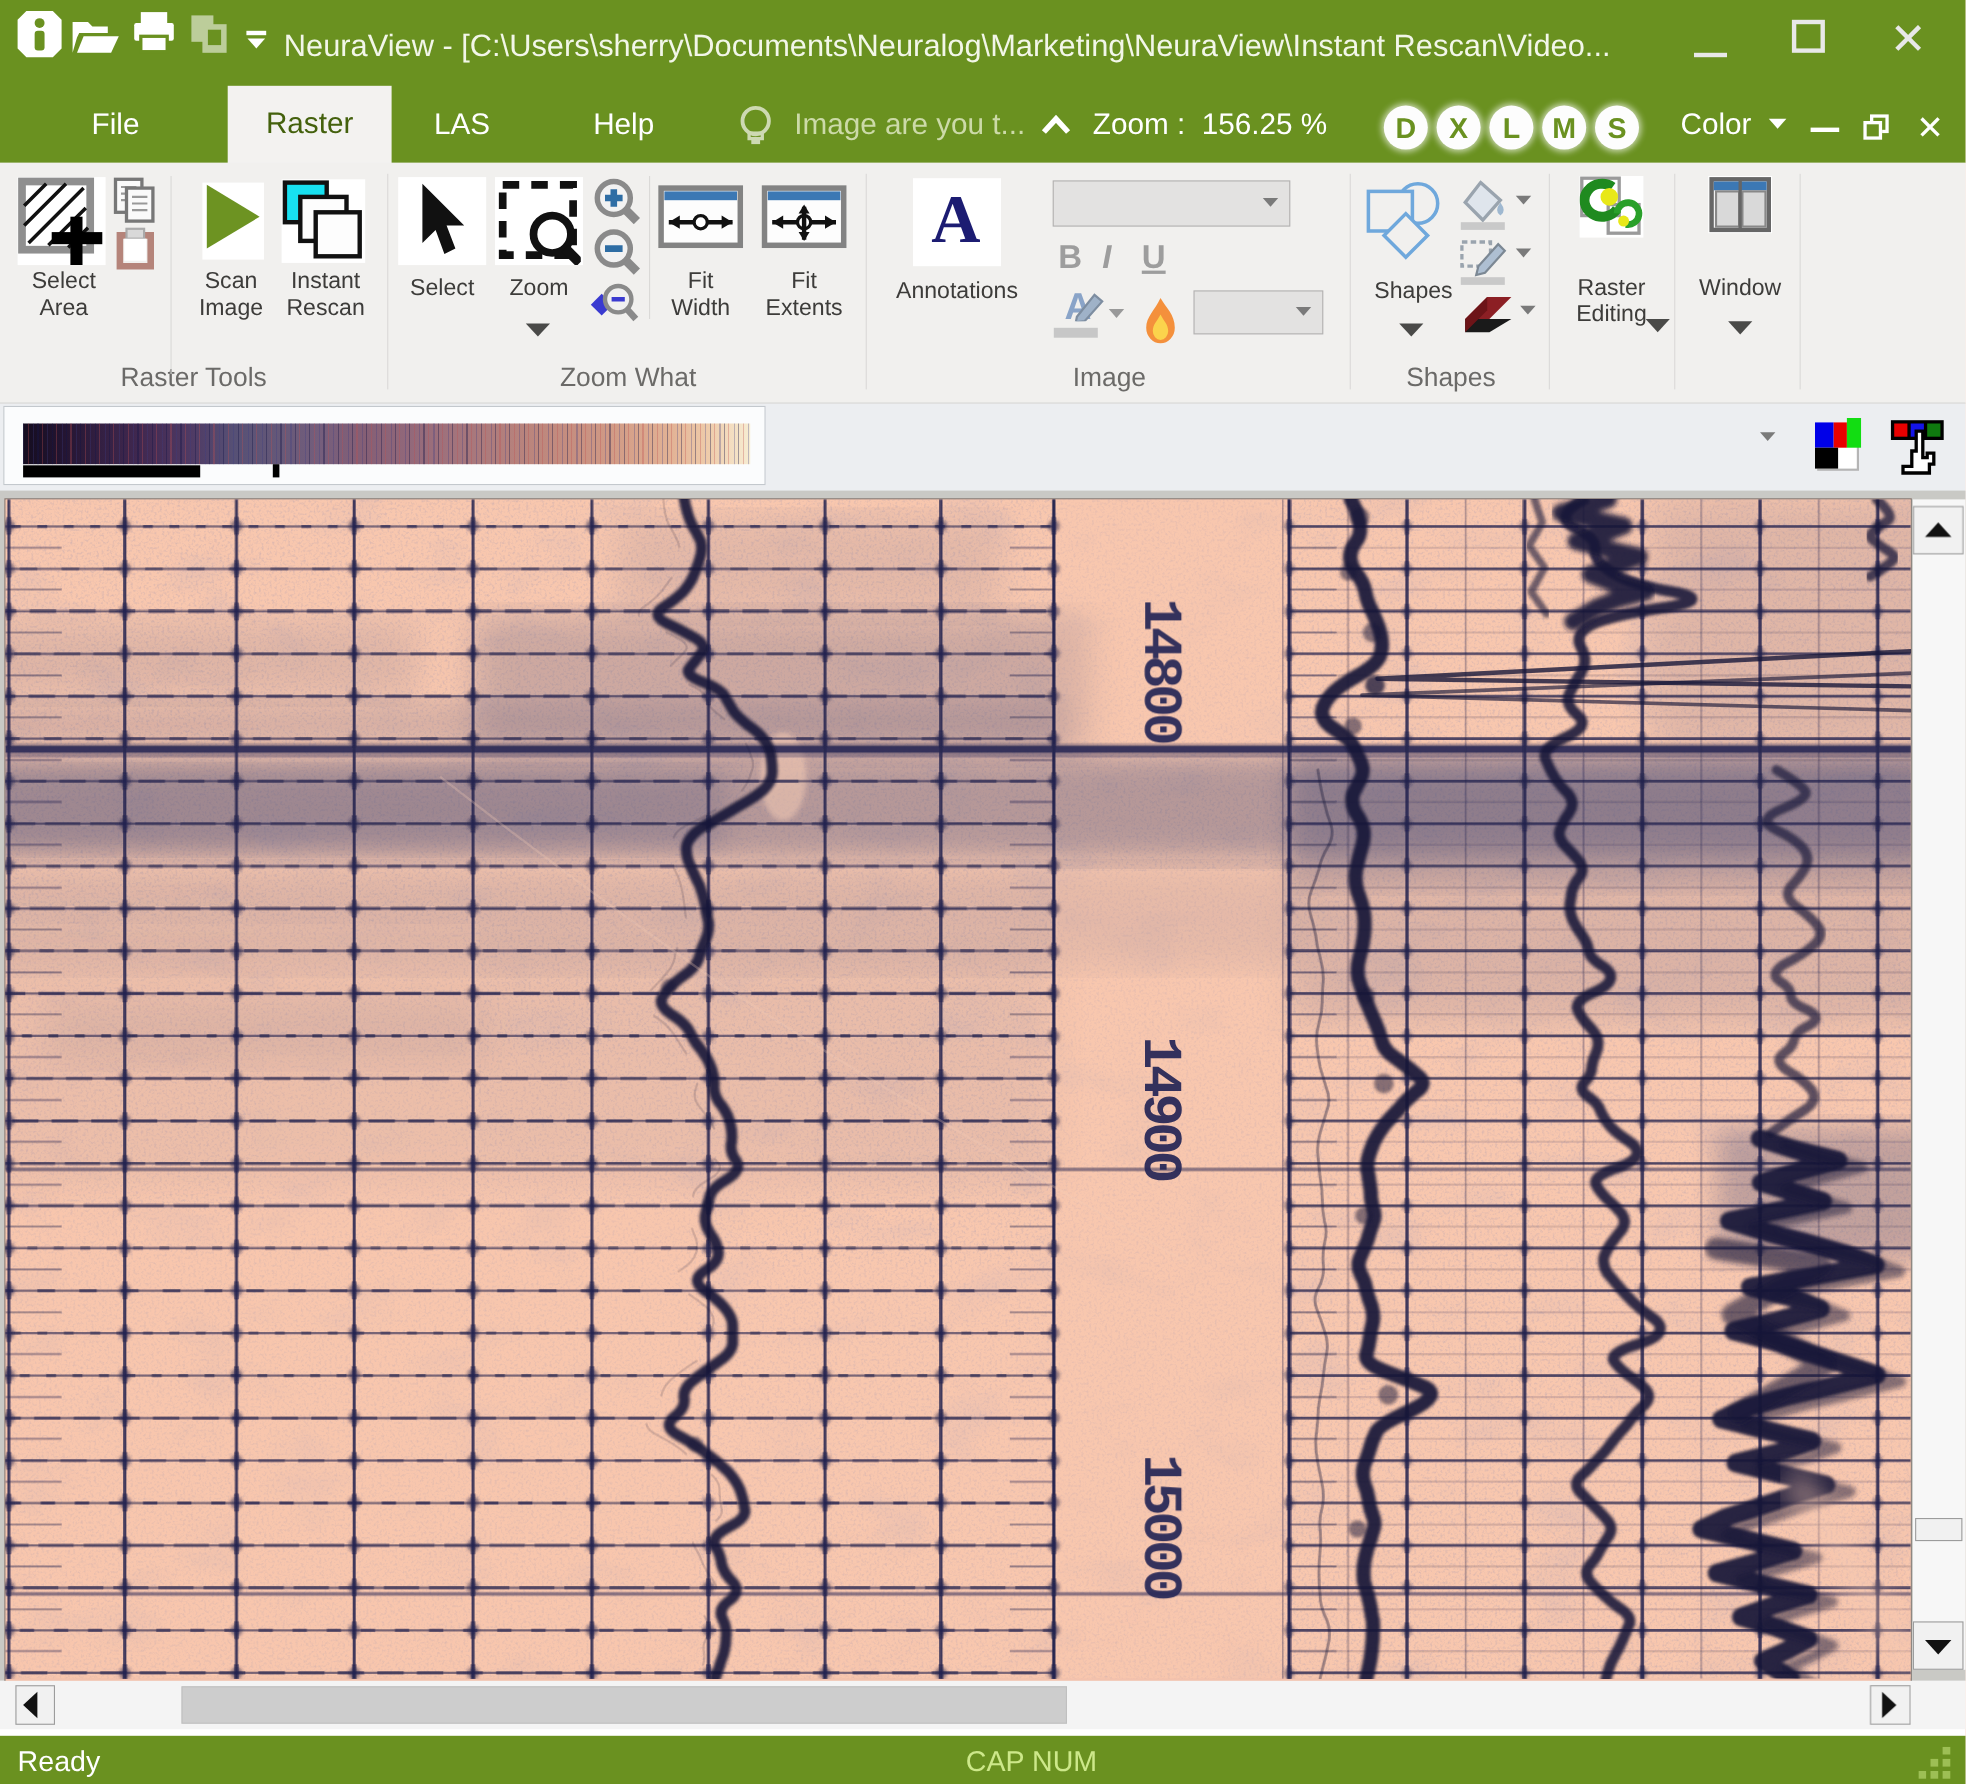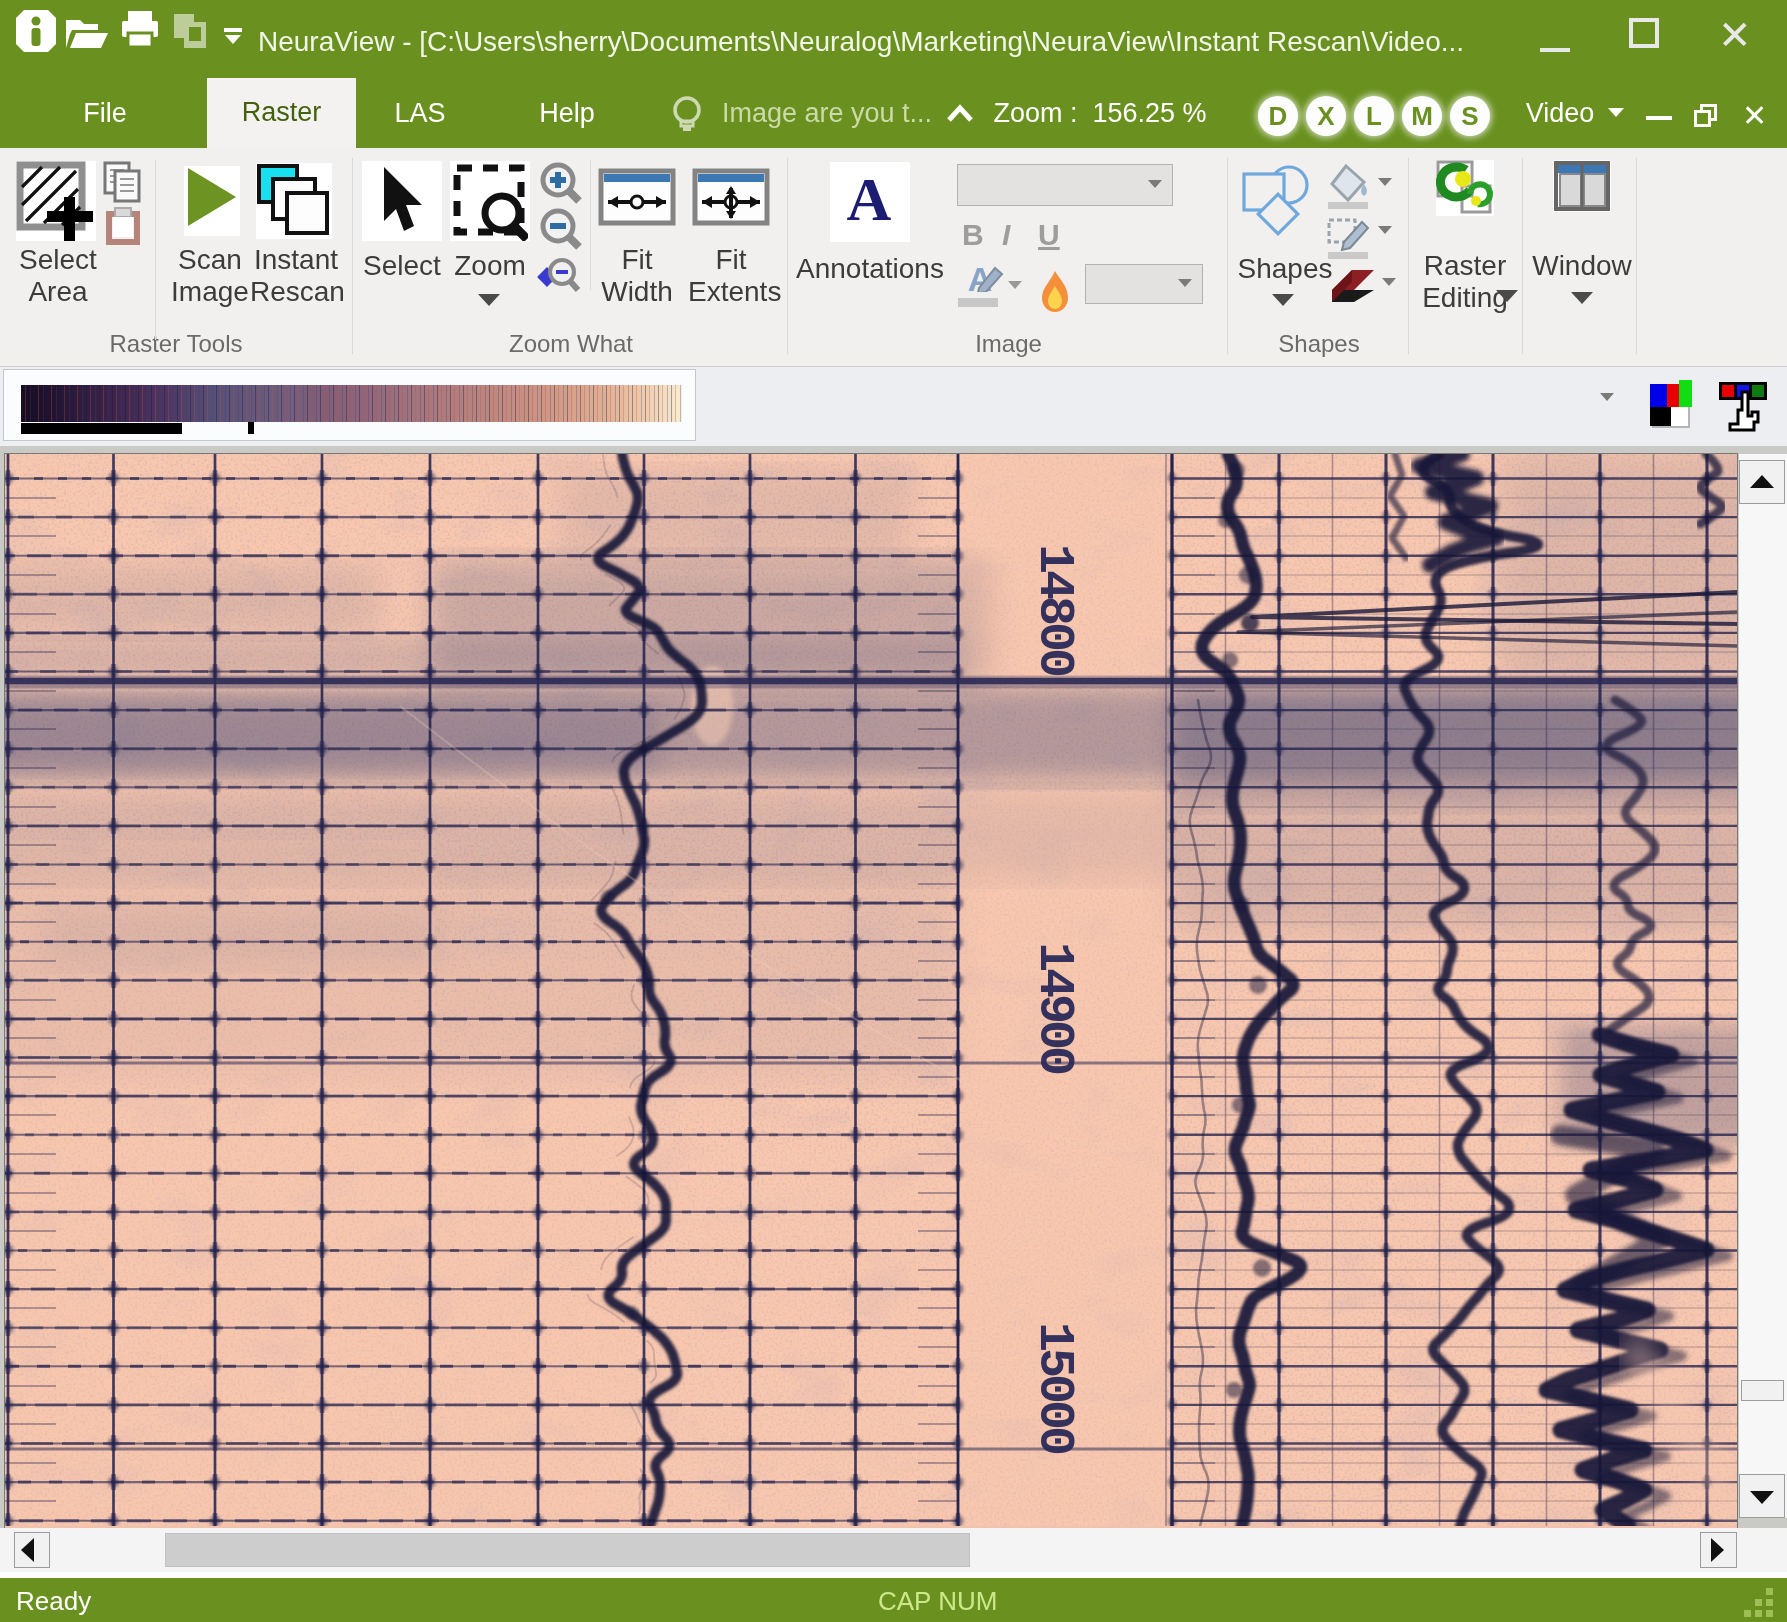--- a/index.html
+++ b/index.html
@@ -5,21 +5,21 @@
 body { font-family:"Liberation Sans", sans-serif; position:relative; background:#fff; }
 .abs { position:absolute; }
 #titlebar { left:0; top:0; width:1787px; height:148px; background:#6a9120; }
 .ttxt { position:absolute; left:258px; top:26px; font-size:28px; color:#f2f6e8; white-space:nowrap; }
 .wbtn { position:absolute; color:#fff; }
 .tab { position:absolute; top:78px; height:70px; line-height:70px; color:#fff; font-size:27px; text-align:center; }
 #rastertab { position:absolute; left:207px; top:78px; width:149px; height:74px; background:#f3f2f0; color:#44610d; font-size:27px; text-align:center; line-height:68px; }
 #ribbon { left:0; top:148px; width:1787px; height:219px; background:#f1f0ee; border-bottom:1px solid #d0cfcd; }
 .gsep { position:absolute; top:10px; width:1px; height:196px; background:#dad9d7; }
 .glabel { position:absolute; top:182px; font-size:24px; color:#6b6a68; width:100%; text-align:center; white-space:nowrap; }
-.blabel { position:absolute; font-size:28px; color:#3d3c3a; text-align:center; white-space:nowrap; }
+.blabel { position:absolute; font-size:21px; color:#3d3c3a; text-align:center; white-space:nowrap; }
 .darr { width:0; height:0; border-left:11px solid transparent; border-right:11px solid transparent; border-top:12px solid #4a4a48; position:absolute; }
 #toolrow { left:0; top:367px; width:1787px; height:86px; background:#eceef1; }
 #gradpanel { position:absolute; left:3px; top:2px; width:693px; height:72px; background:#fbfcfd; border:1px solid #c3c8cd; }
 #grad { position:absolute; left:17px; top:15px; width:661px; height:37px;
  background:linear-gradient(90deg,#150d20 0%,#221430 5%,#342043 11%,#432a52 17%,#4f3a64 23%,#565075 29%,#655878 35%,#755e7c 41%,#855f75 47%,#92687a 53%,#a1737c 59%,#b07d7c 65%,#bd877d 71%,#c99181 77%,#d5a089 83%,#e2b295 89%,#eecaa9 94%,#f7ecd2 100%); }
 #gstripes { position:absolute; left:17px; top:15px; width:661px; height:37px;
  background:repeating-linear-gradient(90deg, rgba(20,20,70,.38) 0 1px, transparent 1px 4px, rgba(190,80,80,.33) 4px 5px, transparent 5px 9px, rgba(60,60,130,.3) 9px 10px, transparent 10px 13px); }
 #combo { position:absolute; left:697px; top:3px; width:940px; height:56px; background:#fff; border:1px solid #a9a9a9; font-size:29px; color:#3a3a3a; line-height:54px; padding-left:14px; }
 #canvwrap { left:0; top:446px; width:1787px; height:1082px; background:#c9c9c5; }
 #canvas { position:absolute; left:4px; top:7px; border:1px solid #787876; background:#f2c2ad; }
@@ -77,21 +77,21 @@
 <svg class="abs" style="left:946px;top:104px;" width="28" height="20" viewBox="0 0 28 20">
     <path d="M3,16 L14,4 L25,16" fill="none" stroke="#fff" stroke-width="5"></path>
   </svg>
 <div class="tab" style="left:985px;width:230px;text-align:center;">Zoom :&nbsp; 156.25 %</div>
 <div class="abs" style="left:1258px;top:96px;width:40px;height:40px;border-radius:50%;background:#fdfdfd;box-shadow:0 0 6px 2px rgba(255,255,255,.65);text-align:center;line-height:40px;font-size:26px;font-weight:bold;color:#6a9120;">D</div>
 <div class="abs" style="left:1306px;top:96px;width:40px;height:40px;border-radius:50%;background:#fdfdfd;box-shadow:0 0 6px 2px rgba(255,255,255,.65);text-align:center;line-height:40px;font-size:26px;font-weight:bold;color:#6a9120;">X</div>
 <div class="abs" style="left:1354px;top:96px;width:40px;height:40px;border-radius:50%;background:#fdfdfd;box-shadow:0 0 6px 2px rgba(255,255,255,.65);text-align:center;line-height:40px;font-size:26px;font-weight:bold;color:#6a9120;">L</div>
 <div class="abs" style="left:1402px;top:96px;width:40px;height:40px;border-radius:50%;background:#fdfdfd;box-shadow:0 0 6px 2px rgba(255,255,255,.65);text-align:center;line-height:40px;font-size:26px;font-weight:bold;color:#6a9120;">M</div>
 <div class="abs" style="left:1450px;top:96px;width:40px;height:40px;border-radius:50%;background:#fdfdfd;box-shadow:0 0 6px 2px rgba(255,255,255,.65);text-align:center;line-height:40px;font-size:26px;font-weight:bold;color:#6a9120;">S</div>
 
-<div class="tab" style="left:1520px;width:80px;">Video</div>
+<div class="tab" style="left:1520px;width:80px;">Color</div>
 <div class="abs" style="left:1608px;top:108px;width:0;height:0;border-left:8px solid transparent;border-right:8px solid transparent;border-top:9px solid #fff;"></div>
 <div class="abs" style="left:1646px;top:116px;width:26px;height:4px;background:#fff;"></div>
 <div class="abs" style="left:1700px;top:104px;width:17px;height:17px;border:3px solid #fff;"></div>
 <div class="abs" style="left:1694px;top:110px;width:17px;height:17px;border:3px solid #fff;background:#6a9120;"></div>
 <div class="wbtn" style="left:1742px;top:98px;font-size:30px;color:#fff;">✕</div>
 
 <div class="abs" id="ribbon"></div>
 <div class="abs" style="left:16px;top:161px;width:80px;height:80px;background:#fff;"><svg width="80" height="80" viewBox="0 0 80 80">
 <rect x="4" y="4" width="62" height="62" fill="#fff" stroke="#8f8f8f" stroke-width="7"></rect>
 <path d="M6,26 L26,6 M6,44 L44,6 M10,60 L60,10 M28,62 L62,28 M46,64 L64,46" stroke="#111" stroke-width="3.2"></path>

